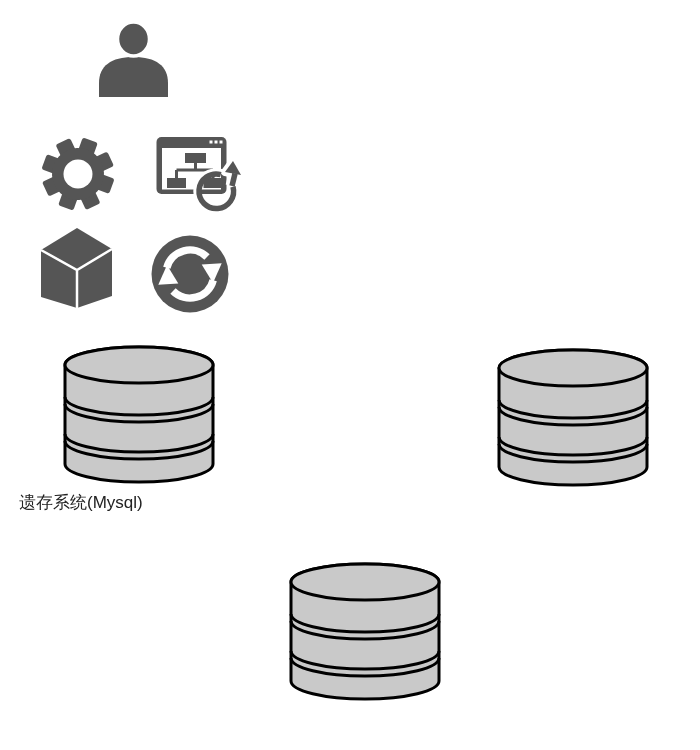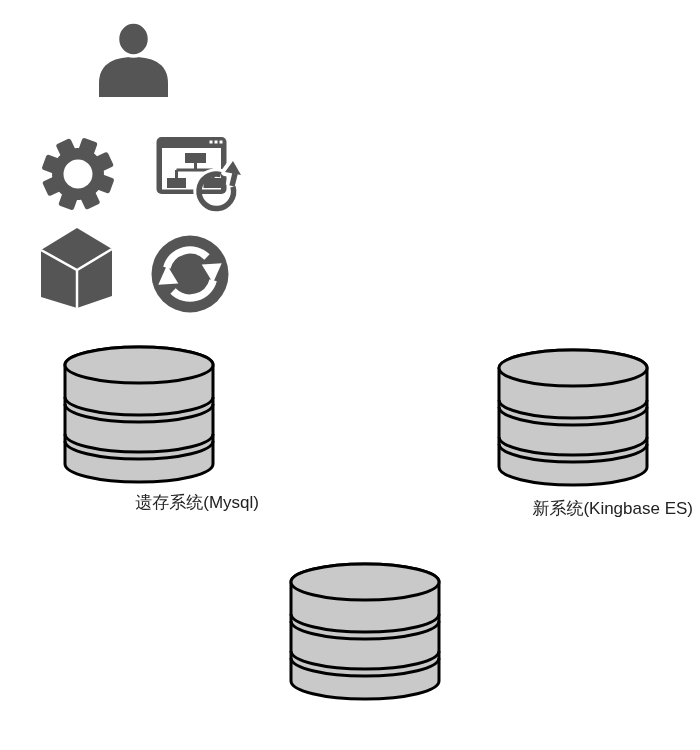--- a/index.html
+++ b/index.html
@@ -18,21 +18,21 @@
   .abs{position:absolute;}
   
   .icon-shape{fill:var(--icon-color);}
   .icon-line{stroke:var(--icon-color);fill:none;}
   .white-fill{fill:#ffffff;}
   .white-line{stroke:#ffffff;fill:none;}
   
   .db-face{fill:var(--db-fill);stroke:var(--db-stroke);stroke-width:3;}
   .db-arc{fill:none;stroke:var(--db-stroke);stroke-width:3;}
   .db-label{
-    position:absolute;width:240px;text-align:right;
+    position:absolute;width:240px;text-align:left;
     font-size:17px;line-height:21px;color:var(--label-color);
     white-space:nowrap;
   }
   
   .pos-user{left:98px;top:21px;}
   .pos-gear{left:42px;top:138px;}
   .pos-window{left:155px;top:135px;}
   .pos-cube{left:40px;top:227px;}
   .pos-sync{left:151px;top:235px;}
   .pos-db-legacy{left:63px;top:345px;}
@@ -112,21 +112,20 @@
   <div class="db-label pos-label-legacy">遗存系统(Mysql)</div>
 
   <svg class="abs pos-db-new" width="152" height="142" viewBox="0 0 152 142">
     <path class="db-face" d="M2,20 A74,18 0 0 1 150,20 L150,119 A74,18 0 0 1 2,119 Z"></path>
     <path class="db-arc" d="M2,52 A74,18 0 0 0 150,52"></path>
     <path class="db-arc" d="M2,59 A74,18 0 0 0 150,59"></path>
     <path class="db-arc" d="M2,89 A74,18 0 0 0 150,89"></path>
     <path class="db-arc" d="M2,96 A74,18 0 0 0 150,96"></path>
     <ellipse class="db-face" cx="76" cy="20" rx="74" ry="18"></ellipse>
   </svg>
-  <div class="db-label pos-label-new">新系统(Kingbase ES)</div>
 
   <svg class="abs pos-db-staging" width="152" height="142" viewBox="0 0 152 142">
     <path class="db-face" d="M2,20 A74,18 0 0 1 150,20 L150,119 A74,18 0 0 1 2,119 Z"></path>
     <path class="db-arc" d="M2,52 A74,18 0 0 0 150,52"></path>
     <path class="db-arc" d="M2,59 A74,18 0 0 0 150,59"></path>
     <path class="db-arc" d="M2,89 A74,18 0 0 0 150,89"></path>
     <path class="db-arc" d="M2,96 A74,18 0 0 0 150,96"></path>
     <ellipse class="db-face" cx="76" cy="20" rx="74" ry="18"></ellipse>
   </svg>
 

